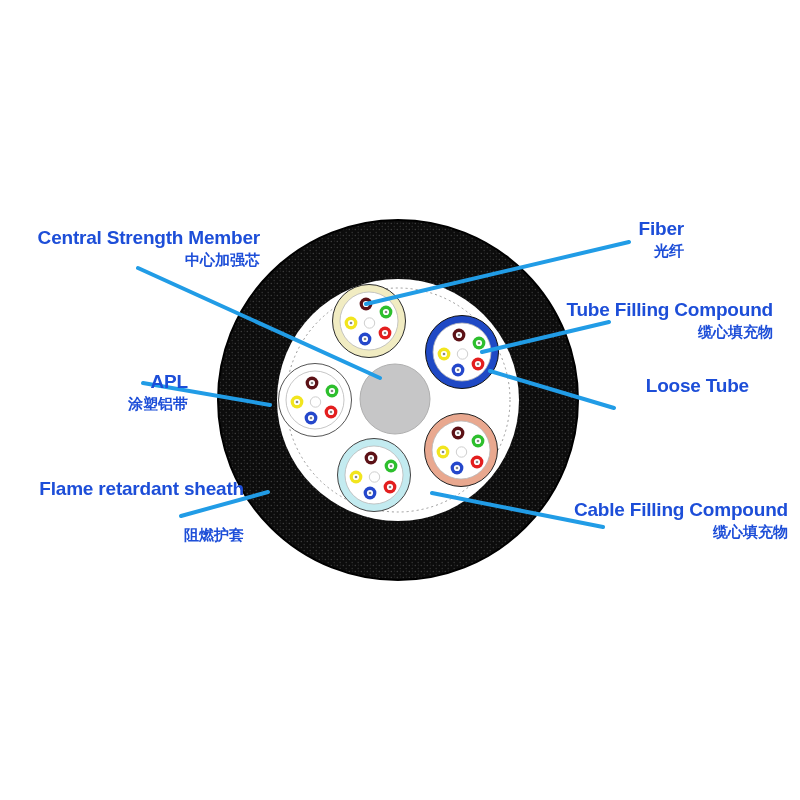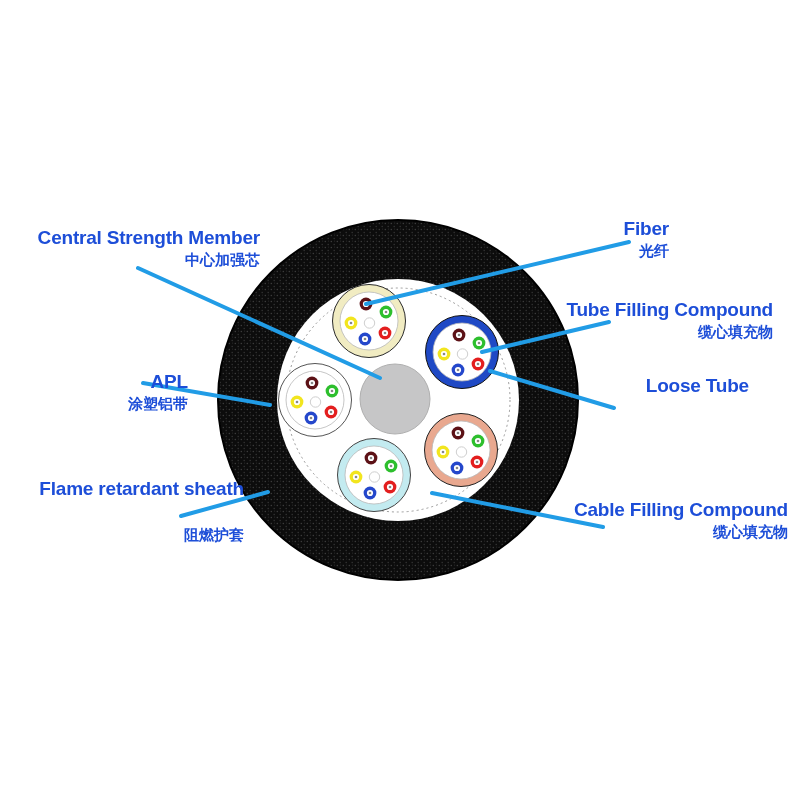--- a/index.html
+++ b/index.html
@@ -13,21 +13,21 @@
   .stage svg{position:absolute;left:0;top:0;}
   .label{
     position:absolute;
     text-align:right;
     color:#1d4ed8;
     font-weight:700;
   }
   .label .en{font-size:19px;line-height:21px;letter-spacing:-0.2px;}
   .label .zh{font-size:15px;line-height:19px;margin-top:2px;}
   #lbl-csm          {left:30px;  top:227px; width:230px;}
-  #lbl-fiber        {left:565px; top:218px; width:104px;}
+  #lbl-fiber        {left:580px; top:218px; width:104px;}
   #lbl-tube-filling {left:543px; top:299px; width:230px;}
   #lbl-loose-tube   {left:529px; top:375px; width:220px;}
   #lbl-cable-filling{left:562px; top:499px; width:226px;}
   #lbl-apl          {left:68px;  top:371px; width:120px;}
   #lbl-flame        {left:16px;  top:478px; width:228px;}
   #lbl-flame .zh{margin-top:26px;}
 </style>
 </head>
 <body>
 

